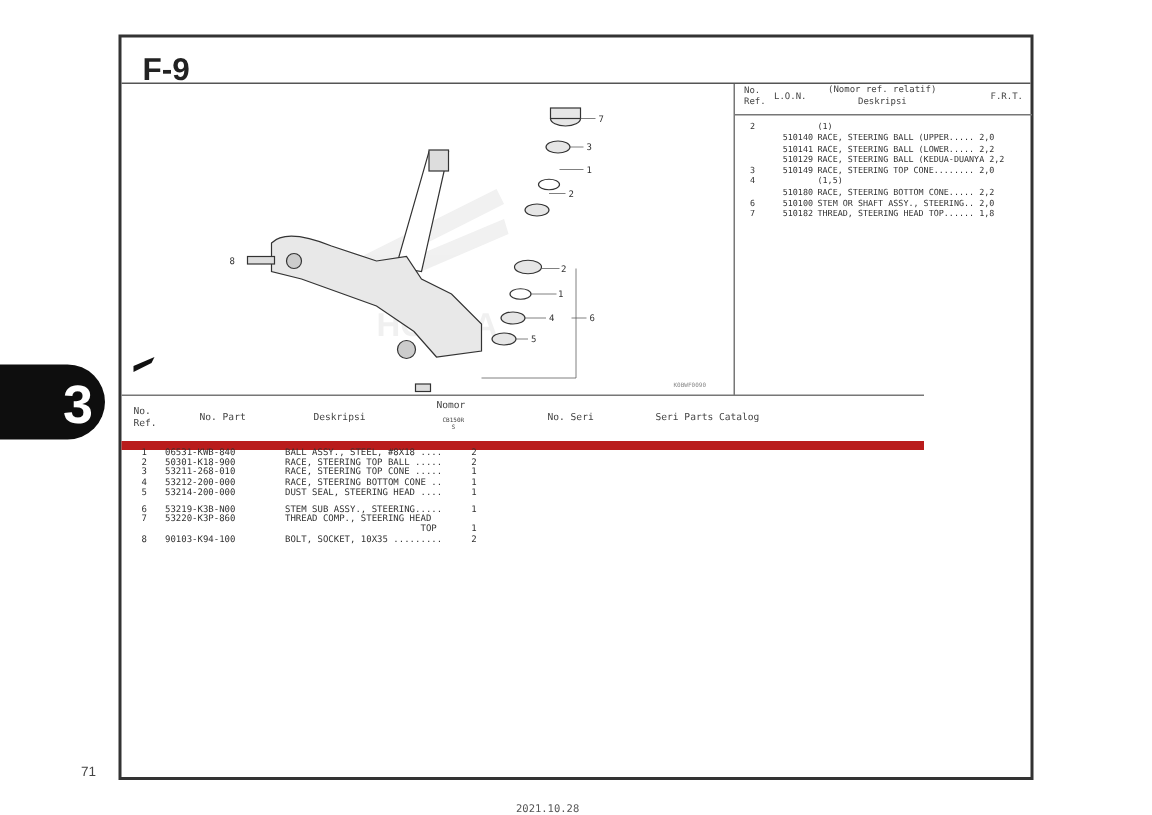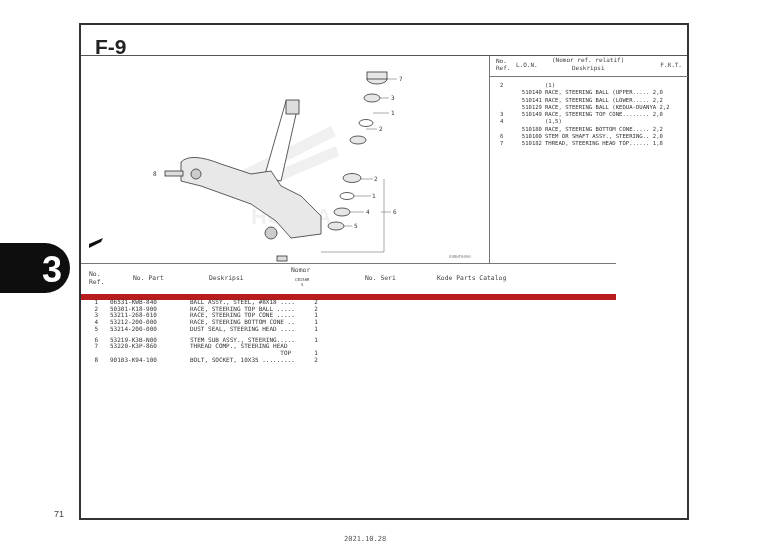--- a/index.html
+++ b/index.html
@@ -133,21 +133,21 @@
 
   <div class="btable-head">
     <span style="position:absolute;left:8px;top:6px;white-space:pre;line-height:8px;">No.
 Ref.</span>
     <span style="position:absolute;left:52px;top:10px;">No. Part</span>
     <span style="position:absolute;left:128px;top:10px;">Deskripsi</span>
     <span style="position:absolute;left:210px;top:2px;">Nomor</span>
     <span style="position:absolute;left:214px;top:13px;font-size:4px;white-space:pre;line-height:5px;text-align:center;">CB150R
 S</span>
     <span style="position:absolute;left:256px;top:10px;margin-left:28px;">No. Seri</span>
-    <span style="position:absolute;left:356px;top:10px;">Kode Parts Catalog</span>
+    <span style="position:absolute;left:356px;top:10px;">Seri Parts Catalog</span>
   </div>
 
   <div class="brows">
     <div class="brow"><span class="ref">1</span><span class="part">06531-KWB-840</span><span class="desc">BALL ASSY., STEEL, #8X18 ....</span><span class="qty">2</span></div>
     <div class="brow"><span class="ref">2</span><span class="part">50301-K18-900</span><span class="desc">RACE, STEERING TOP BALL .....</span><span class="qty">2</span></div>
     <div class="brow"><span class="ref">3</span><span class="part">53211-268-010</span><span class="desc">RACE, STEERING TOP CONE .....</span><span class="qty">1</span></div>
     <div class="brow"><span class="ref">4</span><span class="part">53212-200-000</span><span class="desc">RACE, STEERING BOTTOM CONE ..</span><span class="qty">1</span></div>
     <div class="brow"><span class="ref">5</span><span class="part">53214-200-000</span><span class="desc">DUST SEAL, STEERING HEAD ....</span><span class="qty">1</span></div>
     <div class="gap"></div>
     <div class="brow"><span class="ref">6</span><span class="part">53219-K3B-N00</span><span class="desc">STEM SUB ASSY., STEERING.....</span><span class="qty">1</span></div>

